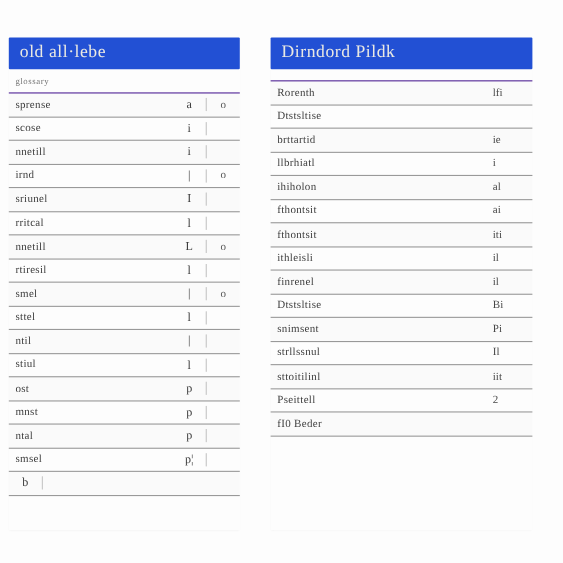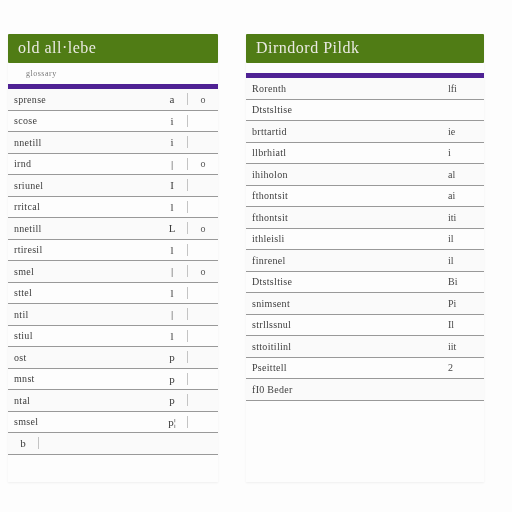--- a/index.html
+++ b/index.html
@@ -22,37 +22,37 @@
     filter: blur(0.4px) contrast(0.95);
   }
   .column {
     flex: 1;
     display: flex;
     flex-direction: column;
   }
   .col-left { flex: 0 0 210px; }
   .col-right { flex: 0 0 238px; }
   .header {
-    background: #4d7c0f;
+    background: #1d4ed8;
     color: #f0efe8;
     font-size: 16px;
     padding: 5px 10px 6px 10px;
     letter-spacing: 0.5px;
     border-radius: 1px;
   }
   .subhead {
     font-size: 8px;
     color: #777;
-    margin: 6px 0 6px 18px;
+    margin: 6px 0 6px 6px;
     letter-spacing: 0.5px;
   }
   .table {
     display: flex;
     flex-direction: column;
-    border-top: 5px solid #4c1d95;
+    border-top: 1px solid #4c1d95;
   }
   .row {
     display: flex;
     align-items: center;
     border-bottom: 1px solid #9a9a9a;
     height: 20.5px;
     font-size: 10px;
     color: #3a3a3a;
   }
   .row:nth-child(odd) { background: rgba(0,0,0,0.01); }

